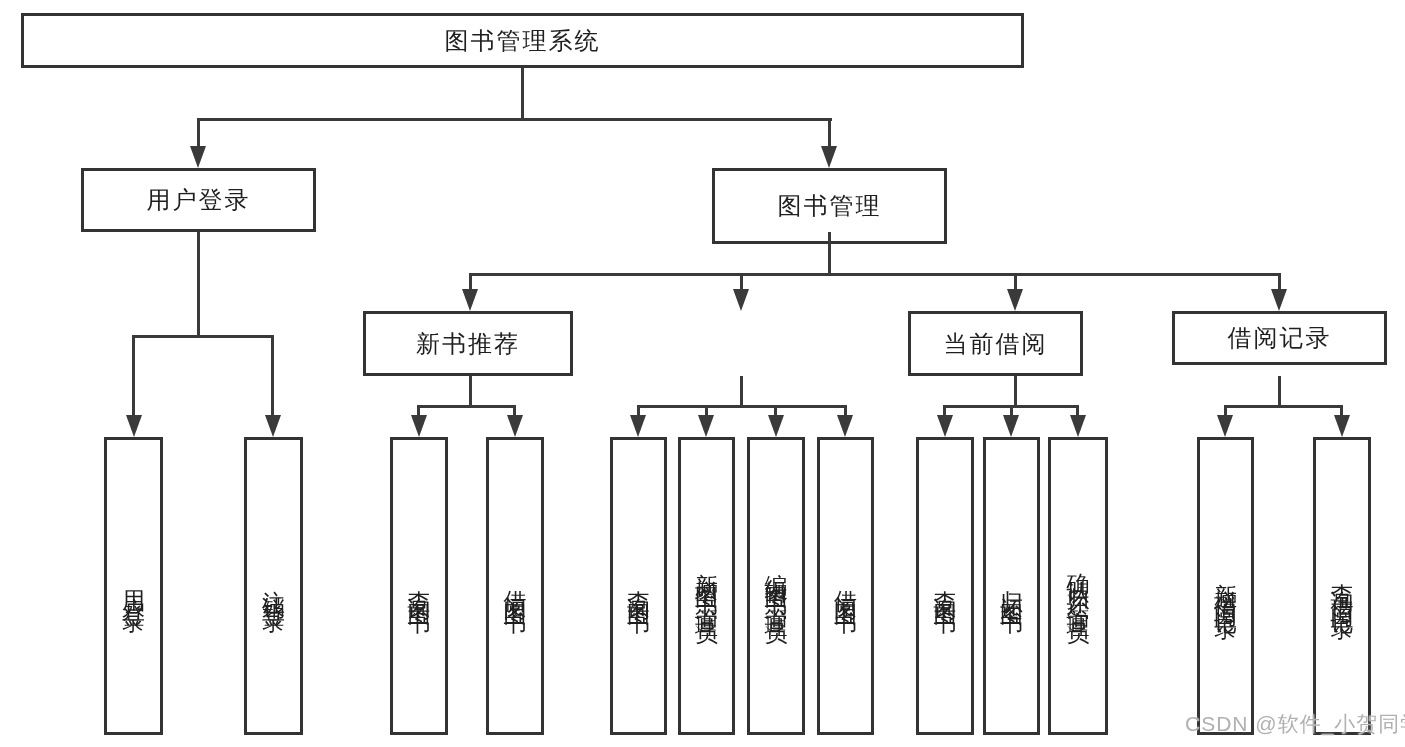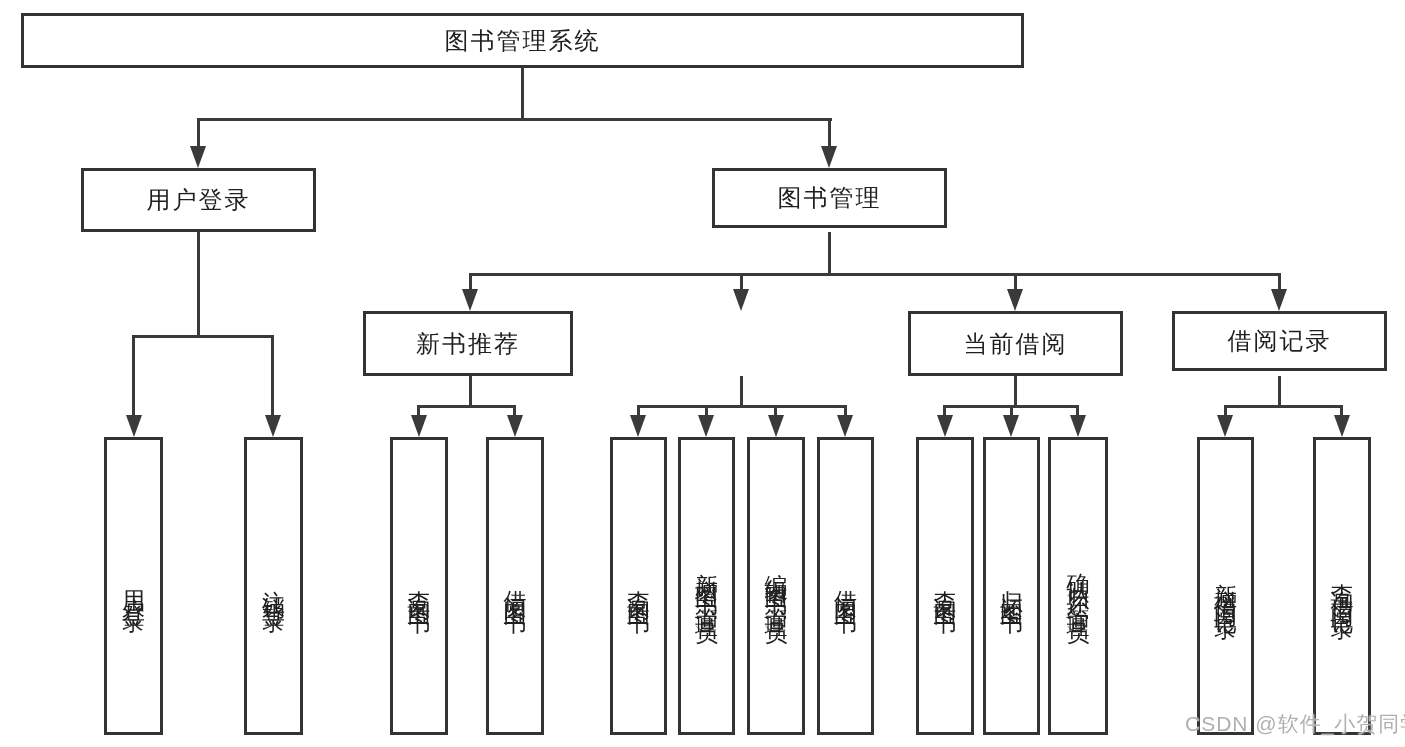--- a/index.html
+++ b/index.html
@@ -76,21 +76,21 @@
   <div class="v" style="left:521px;top:68px;height:52px;"></div>
   <div class="h" style="left:198px;top:118px;width:634px;"></div>
   <div class="v" style="left:197px;top:118px;height:32px;"></div>
   <div class="arr" style="left:190px;top:146px;"></div>
   <div class="v" style="left:828px;top:118px;height:32px;"></div>
   <div class="arr" style="left:821px;top:146px;"></div>
 
   <div class="node" style="left:81px;top:168px;width:235px;height:64px;">
     <span class="h-label">用户登录</span>
   </div>
-  <div class="node" style="left:712px;top:168px;width:235px;height:60px;">
+  <div class="node" style="left:712px;top:168px;width:235px;height:76px;">
     <span class="h-label">图书管理</span>
   </div>
 
   <div class="v" style="left:197px;top:232px;height:106px;"></div>
   <div class="h" style="left:132px;top:335px;width:142px;"></div>
   <div class="v" style="left:132px;top:335px;height:82px;"></div>
   <div class="arr" style="left:126px;top:415px;"></div>
   <div class="v" style="left:271px;top:335px;height:82px;"></div>
   <div class="arr" style="left:265px;top:415px;"></div>
 
@@ -101,24 +101,24 @@
   <div class="v" style="left:740px;top:273px;height:20px;"></div>
   <div class="arr" style="left:733px;top:289px;"></div>
   <div class="v" style="left:1014px;top:273px;height:20px;"></div>
   <div class="arr" style="left:1007px;top:289px;"></div>
   <div class="v" style="left:1278px;top:273px;height:20px;"></div>
   <div class="arr" style="left:1271px;top:289px;"></div>
 
   <div class="node" style="left:363px;top:311px;width:210px;height:65px;">
     <span class="h-label">新书推荐</span>
   </div>
-  <div class="node" style="left:908px;top:311px;width:215px;height:65px;">
+  <div class="node" style="left:908px;top:311px;width:175px;height:65px;">
     <span class="h-label">当前借阅</span>
   </div>
-  <div class="node" style="left:1172px;top:311px;width:215px;height:60px;">
+  <div class="node" style="left:1172px;top:311px;width:215px;height:54px;">
     <span class="h-label">借阅记录</span>
   </div>
 
   <div class="v" style="left:469px;top:376px;height:31px;"></div>
   <div class="h" style="left:417px;top:405px;width:99px;"></div>
   <div class="v" style="left:417px;top:405px;height:14px;"></div>
   <div class="arr" style="left:411px;top:415px;"></div>
   <div class="v" style="left:513px;top:405px;height:14px;"></div>
   <div class="arr" style="left:507px;top:415px;"></div>
 

